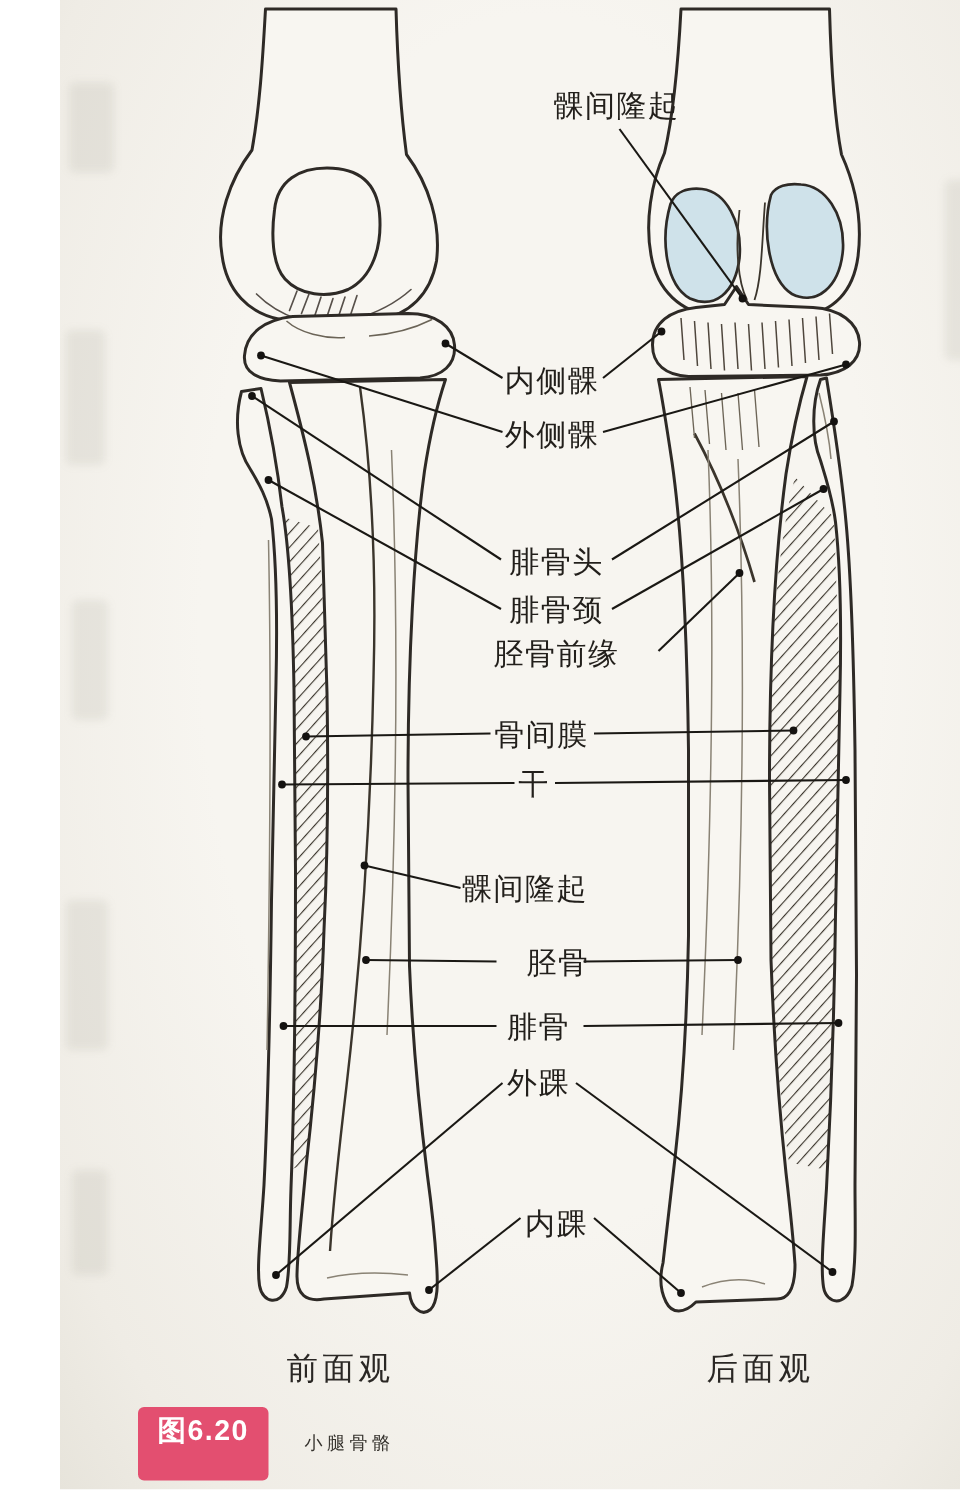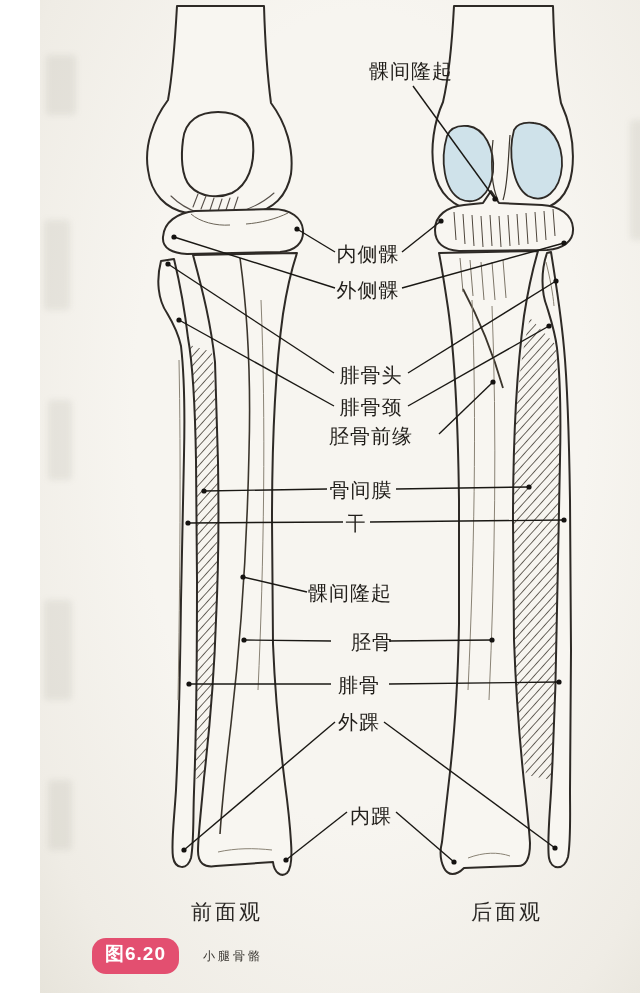--- a/index.html
+++ b/index.html
@@ -38,22 +38,22 @@
     display: flex;
     align-items: center;
     gap: 24px;
     z-index: 5;
   }
   .badge {
     background: #e34f70;
     color: #ffffff;
     font-size: 19px;
     font-weight: bold;
-    padding: 3px 13px 7px 13px;
-    border-radius: 14px;
+    padding: 3px 13px 20px 13px;
+    border-radius: 4px;
     letter-spacing: 1px;
   }
   .fig-title {
     font-size: 12px;
     color: #35322d;
     letter-spacing: 3px;
   }
   .smudge {
     position: absolute;
     background: rgba(110,104,92,0.10);

